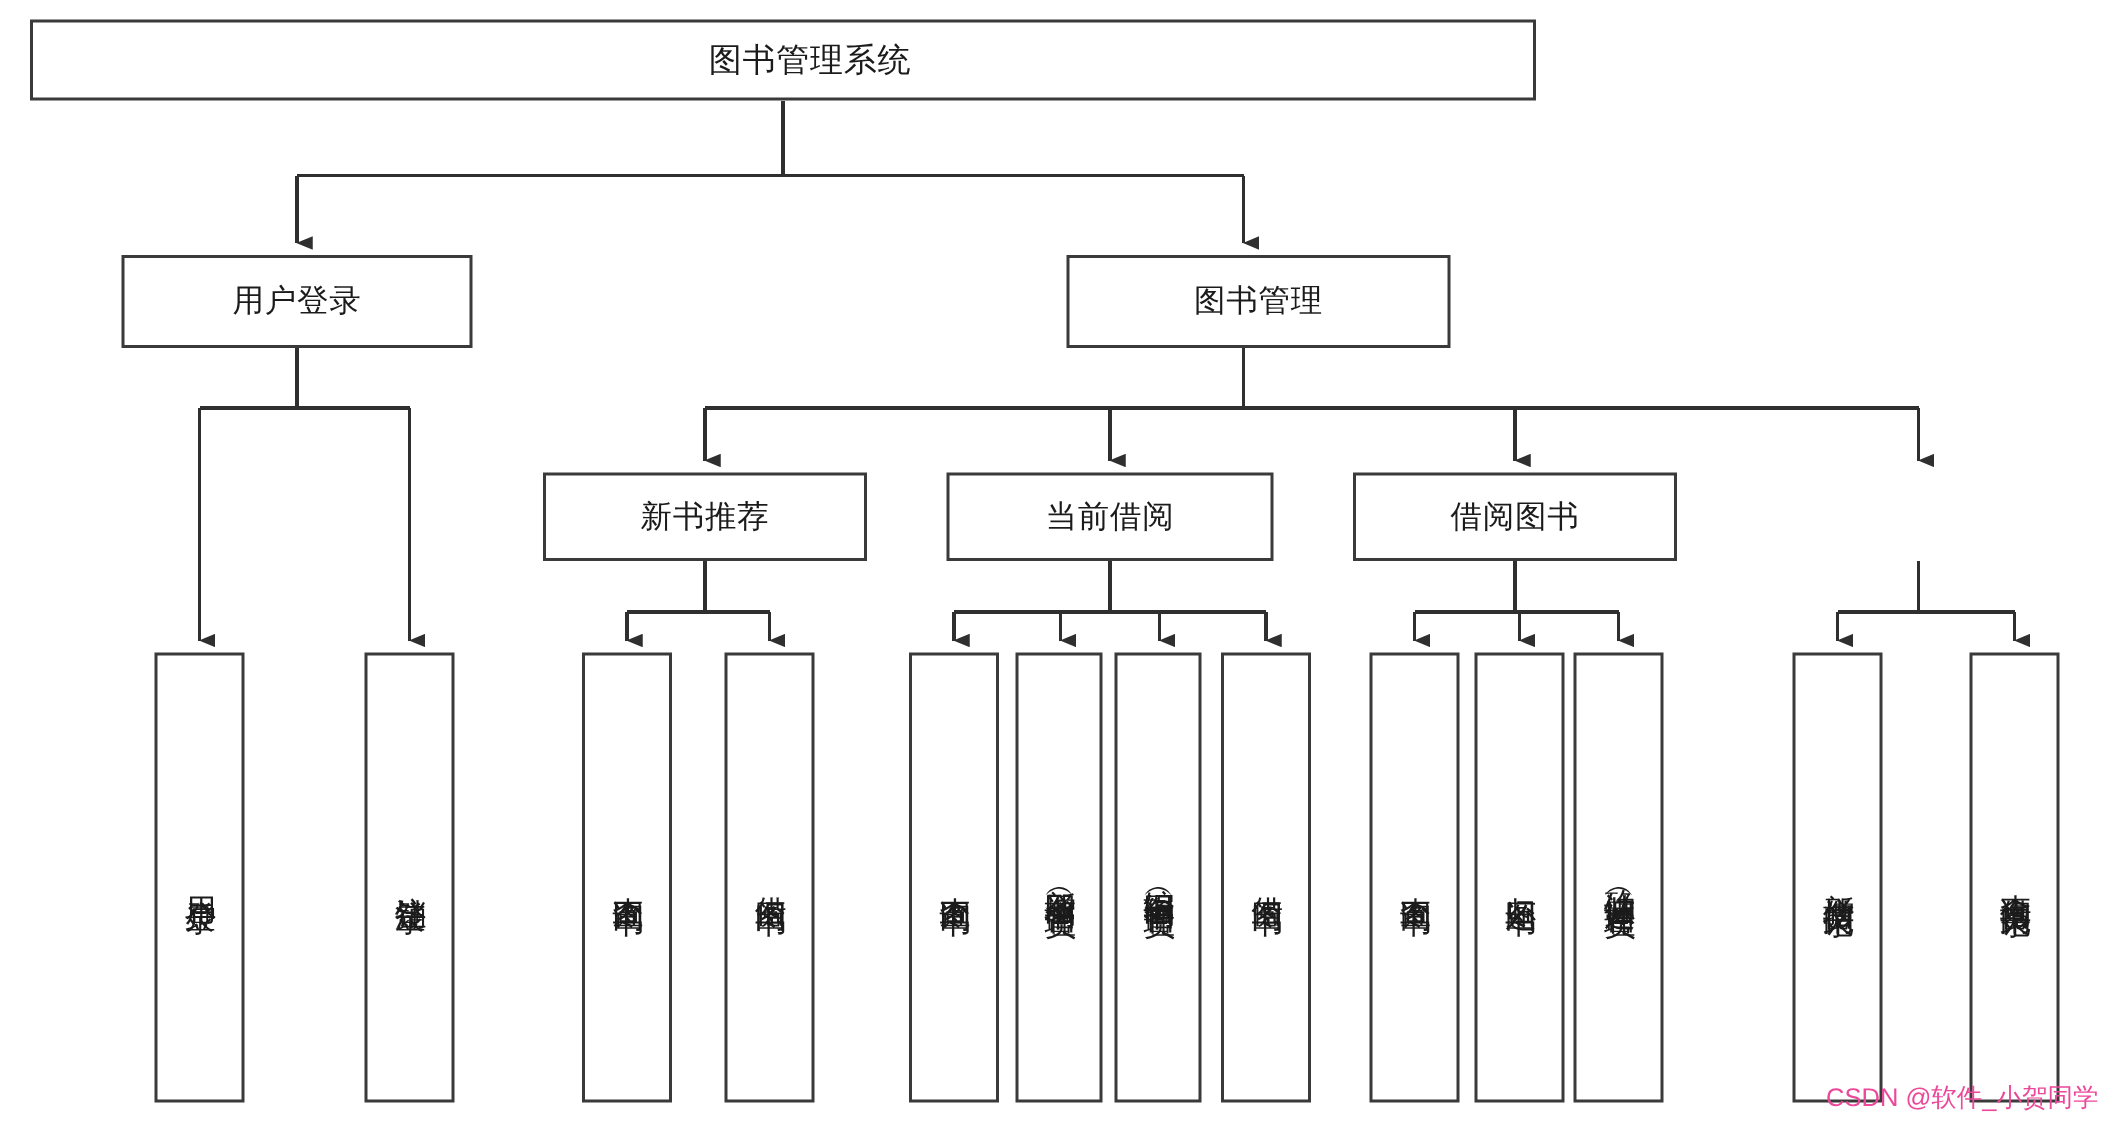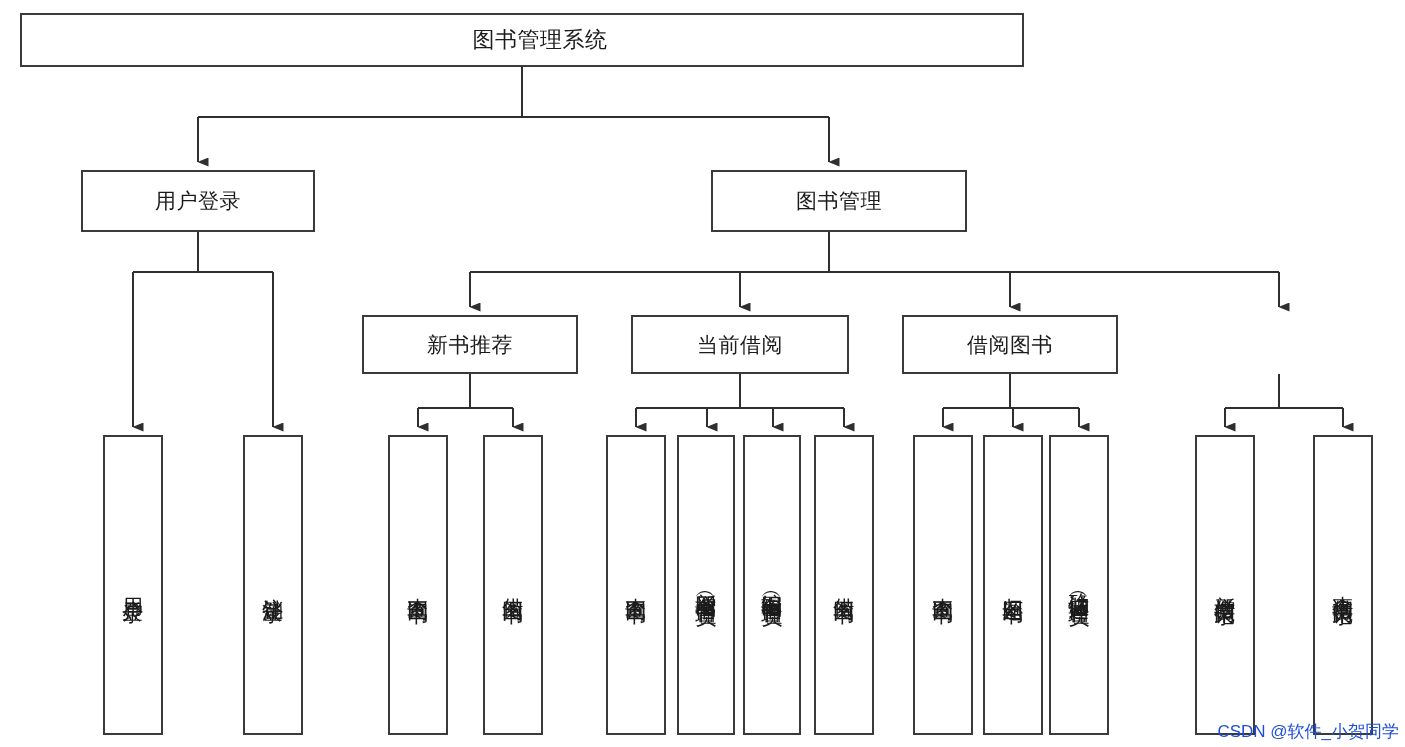--- a/index.html
+++ b/index.html
@@ -70,21 +70,21 @@
     margin-top: 4px;
   }
   .node.leaf.align-mid .node-label {
     margin-top: 48px;
   }
   .watermark {
     position: absolute;
     right: 6px;
     bottom: 4px;
     font-size: 17px;
-    color: #1d4ed8;
+    color: #ec4899;
     z-index: 8;
     white-space: nowrap;
     font-family: "Liberation Sans", "DejaVu Sans", sans-serif;
   }
 </style>
 </head>
 <body>
 
 <div id="diagram-root">
 

